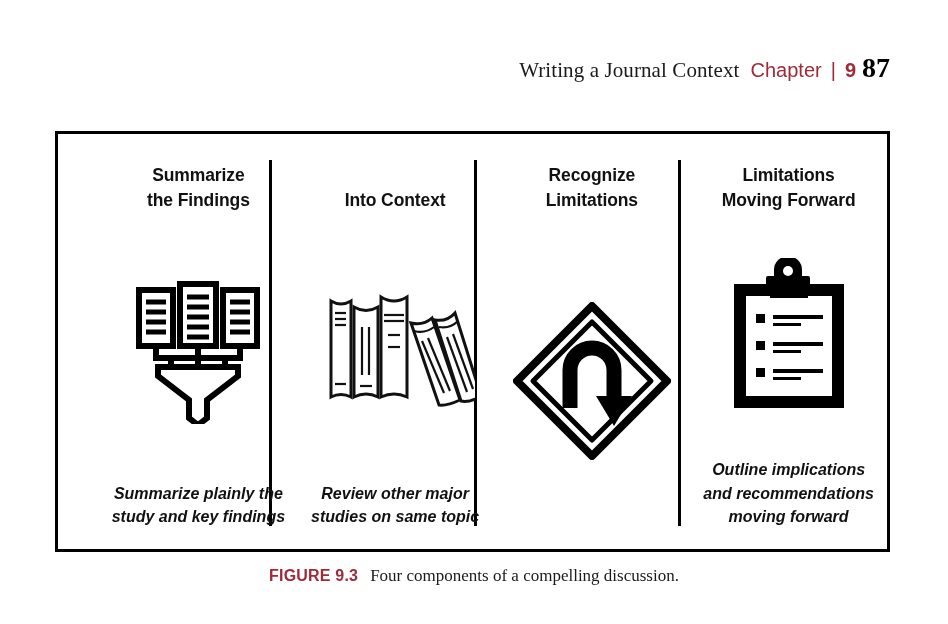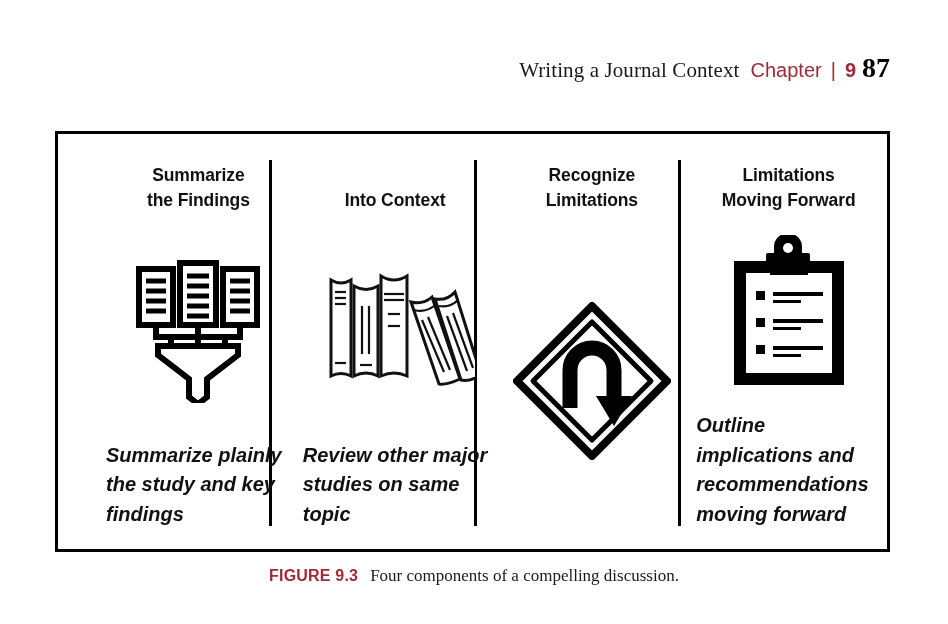--- a/index.html
+++ b/index.html
@@ -101,24 +101,25 @@
   }
   .panel-icon {
     flex: 1 1 auto;
     display: flex;
     align-items: center;
     justify-content: center;
     width: 100%;
   }
   .panel-icon svg { display: block; }
   .panel-caption {
-    font-size: 20px;
+    font-size: 16px;
     font-style: italic;
     font-weight: bold;
     line-height: 1.47;
+    text-align: center;
     color: #111;
     padding-bottom: 20px;
     max-width: 200px;
   }
 
   
   #figure-caption {
     position: absolute;
     top: 566px;
     left: 0;

